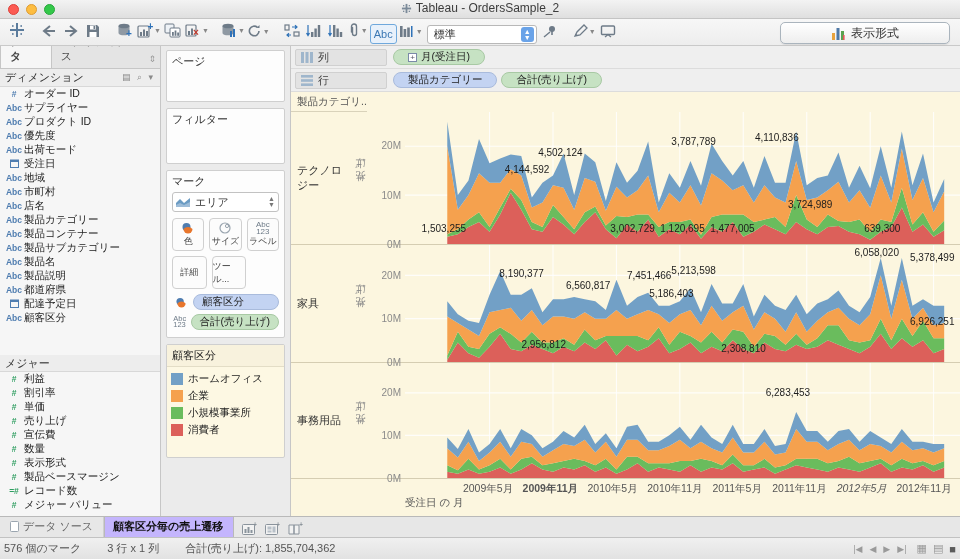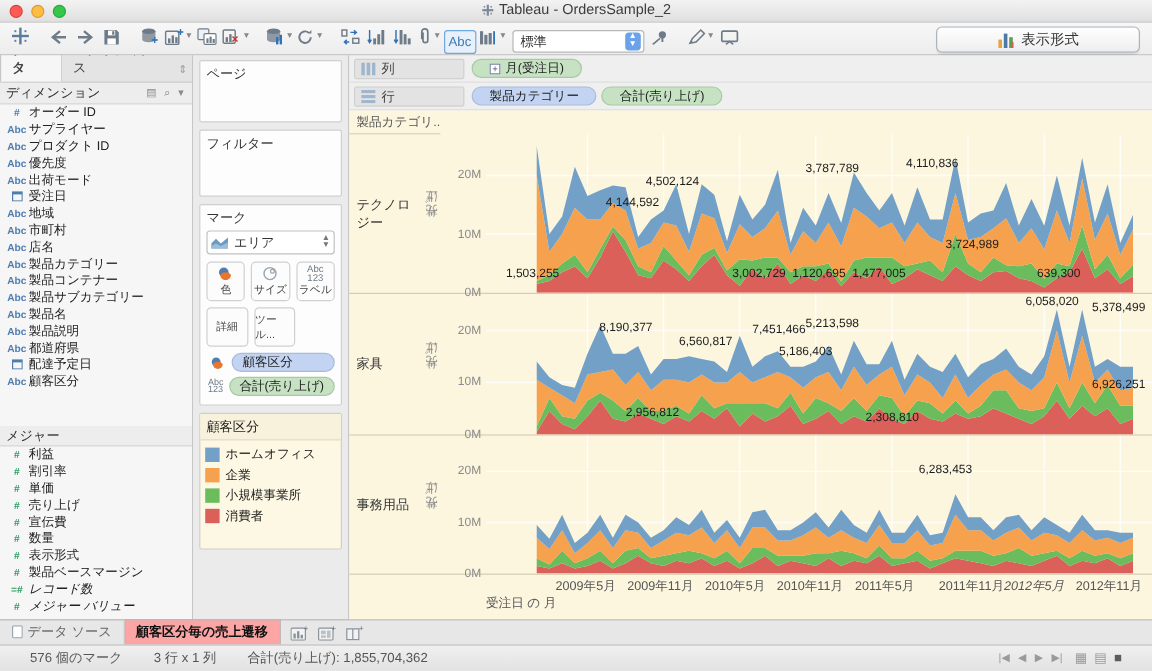--- a/index.html
+++ b/index.html
@@ -47,21 +47,21 @@
   .side-tab.active { background:#f6f6f6; border:1px solid #c6c6c6; border-bottom:none; font-weight:bold; border-top-left-radius:2px; border-top-right-radius:2px; }
   .side-tab-extra { margin-left:auto; color:#999; font-size:9px; padding:4px 4px; }
   .ds-row { height:22px; display:flex; align-items:center; gap:4px; padding:0 5px; border-bottom:1px solid #ddd; background:#fbfbfb; white-space:nowrap; overflow:hidden; }
   .pane-header { height:18px; display:flex; align-items:center; padding:0 5px; color:#333; background:#ededed; border-bottom:1px solid #d8d8d8; }
   .pane-header .hdr-icons { margin-left:auto; color:#8a8a8a; font-size:9px; letter-spacing:2px; }
   .fields { flex:1; overflow:hidden; }
   .field { height:14px; display:flex; align-items:center; padding:0 4px; white-space:nowrap; }
   .ficon { width:20px; flex:0 0 20px; font-size:8.5px; font-weight:bold; text-align:center; }
   .ficon.dim { color:#4f7db0; }
   .ficon.meas { color:#2e9e60; }
-  .field.calc .flabel { font-style:italic; }
+  .field.calc .flabel { }
   .flabel { font-size:10.5px; color:#222; overflow:hidden; text-overflow:ellipsis; }
 
   
   .midpanel { width:130px; flex:0 0 130px; background:#ebebeb; border-right:1px solid #c6c6c6; padding:4px 5px; display:flex; flex-direction:column; gap:6px; }
   .card { background:#fdfdfd; border:1px solid #cfcfcf; border-radius:2px; padding:3px 5px; }
   .card .card-title { color:#333; margin-bottom:2px; }
   .card.pages { height:52px; }
   .card.filters { height:56px; }
   .card.marks { padding-bottom:7px; }
   .mark-select { height:20px; border:1px solid #c2c2c2; border-radius:3px; background:#fff; display:flex; align-items:center; gap:4px; padding:0 3px; margin:3px 0 6px 0; }
@@ -103,26 +103,26 @@
   .plot { flex:1; position:relative; }
   .plot svg { position:absolute; left:0; top:0; width:100%; height:100%; }
   .anno { position:absolute; transform:translate(-50%,-50%); font-size:10px; color:#1d1d1d; white-space:nowrap; }
   .xaxis { height:17px; flex:0 0 17px; position:relative; margin-left:114px; margin-right:10px; }
   .xtick { position:absolute; transform:translateX(-50%); color:#555; font-size:10.5px; top:3px; white-space:nowrap; }
   .xaxis-title { height:16px; flex:0 0 16px; margin-left:114px; text-align:left; color:#555; font-size:10.5px; }
 
   
   .sheettabs { height:21px; flex:0 0 21px; background:#e7e7e7; border-top:1px solid #b9b9b9; display:flex; align-items:flex-end; padding-left:2px; }
   .stab { display:flex; align-items:center; gap:4px; padding:2px 10px 3px 8px; color:#666; font-size:11px; border-right:1px solid #cfcfcf; }
-  .stab.active { background:#fca5a5; border:1px solid #b9b9b9; border-bottom:none; color:#111; font-weight:bold; }
+  .stab.active { background:#c4b5fd; border:1px solid #b9b9b9; border-bottom:none; color:#111; font-weight:bold; }
   .stab-icons { display:flex; align-items:center; gap:8px; padding:0 8px; color:#7b8691; }
 
   
   .statusbar { height:22px; flex:0 0 22px; background:linear-gradient(#f0f0f0,#e2e2e2); border-top:1px solid #c2c2c2;
-    display:flex; align-items:center; padding:0 25px; color:#555; font-size:11px; }
+    display:flex; align-items:center; padding:0 4px; color:#555; font-size:11px; }
   .statusbar .sb-item { margin-right:26px; }
   .sb-right { margin-left:auto; display:flex; align-items:center; gap:10px; color:#9a9a9a; font-size:9px; }
   .sb-nav { display:flex; gap:7px; align-items:center; }
   .sb-views { display:flex; gap:6px; align-items:center; font-size:11px; }
   .sb-views .active-view { color:#5c5c5c; }
 </style>
 </head>
 <body>
 
 <div class="app">
@@ -649,25 +649,25 @@
                   <path d="M45.7,103.1L57.1,108.3L68.6,96.7L80.0,107.4L91.4,103.1L102.9,96.7L114.3,107.4L125.7,96.7L137.1,94.5L148.6,103.1L160.0,101.0L171.4,98.8L182.9,96.7L194.3,98.8L205.7,103.1L217.1,96.7L228.6,107.4L240.0,94.5L251.4,94.5L262.9,101.0L274.3,101.0L285.7,101.0L297.1,98.8L308.6,98.8L320.0,96.7L331.4,98.8L342.9,103.1L354.3,92.4L365.7,103.1L377.1,103.1L388.6,96.7L400.0,105.3L411.4,103.1L422.9,96.7L434.3,96.7L445.7,96.7L457.1,101.0L468.6,98.8L480.0,94.5L491.4,101.0L502.9,98.8L514.3,96.7L525.7,103.1L537.1,96.7L548.6,101.0L560.0,98.8L571.4,103.1L582.9,98.8L582.9,105.3L571.4,109.6L560.0,103.1L548.6,107.4L537.1,105.3L525.7,109.6L514.3,101.0L502.9,105.3L491.4,109.6L480.0,107.4L468.6,105.3L457.1,109.6L445.7,107.4L434.3,105.3L422.9,103.1L411.4,107.4L400.0,111.7L388.6,105.3L377.1,107.4L365.7,109.6L354.3,101.0L342.9,107.4L331.4,105.3L320.0,109.6L308.6,103.1L297.1,109.6L285.7,107.4L274.3,105.3L262.9,109.6L251.4,101.0L240.0,107.4L228.6,111.7L217.1,105.3L205.7,109.6L194.3,103.1L182.9,107.4L171.4,105.3L160.0,109.6L148.6,107.4L137.1,101.0L125.7,107.4L114.3,111.7L102.9,105.3L91.4,109.6L80.0,111.7L68.6,107.4L57.1,111.7L45.7,109.6Z" fill="#6abc5d"></path>
                   <path d="M45.7,85.9L57.1,95.4L68.6,79.5L80.0,98.8L91.4,90.2L102.9,79.5L114.3,94.5L125.7,79.5L137.1,81.6L148.6,94.5L160.0,88.1L171.4,81.6L182.9,83.8L194.3,77.3L205.7,90.2L217.1,79.5L228.6,94.5L240.0,77.3L251.4,77.3L262.9,88.1L274.3,88.1L285.7,83.8L297.1,77.3L308.6,85.9L320.0,79.5L331.4,85.9L342.9,90.2L354.3,75.2L365.7,90.2L377.1,90.2L388.6,79.5L400.0,92.4L411.4,90.2L422.9,66.6L434.3,79.5L445.7,79.5L457.1,88.1L468.6,81.6L480.0,77.3L491.4,88.1L502.9,81.6L514.3,83.8L525.7,90.2L537.1,79.5L548.6,88.1L560.0,85.9L571.4,90.2L582.9,85.9L582.9,98.8L571.4,103.1L560.0,98.8L548.6,101.0L537.1,96.7L525.7,103.1L514.3,96.7L502.9,98.8L491.4,101.0L480.0,94.5L468.6,98.8L457.1,101.0L445.7,96.7L434.3,96.7L422.9,96.7L411.4,103.1L400.0,105.3L388.6,96.7L377.1,103.1L365.7,103.1L354.3,92.4L342.9,103.1L331.4,98.8L320.0,96.7L308.6,98.8L297.1,98.8L285.7,101.0L274.3,101.0L262.9,101.0L251.4,94.5L240.0,94.5L228.6,107.4L217.1,96.7L205.7,103.1L194.3,98.8L182.9,96.7L171.4,98.8L160.0,101.0L148.6,103.1L137.1,94.5L125.7,96.7L114.3,107.4L102.9,96.7L91.4,103.1L80.0,107.4L68.6,96.7L57.1,108.3L45.7,103.1Z" fill="#f5a14e"></path>
                   <path d="M45.7,75.2L57.1,86.8L68.6,66.6L80.0,90.2L91.4,81.6L102.9,66.6L114.3,85.9L125.7,66.6L137.1,73.0L148.6,85.9L160.0,79.5L171.4,68.7L182.9,75.2L194.3,62.3L205.7,81.6L217.1,70.9L228.6,85.9L240.0,64.4L251.4,62.3L262.9,79.5L274.3,79.5L285.7,73.0L297.1,64.4L308.6,77.3L320.0,62.3L331.4,75.2L342.9,81.6L354.3,62.3L365.7,81.6L377.1,81.6L388.6,66.6L400.0,83.8L411.4,81.6L422.9,49.4L434.3,68.7L445.7,68.7L457.1,79.5L468.6,68.7L480.0,66.6L491.4,79.5L502.9,68.7L514.3,75.2L525.7,81.6L537.1,66.6L548.6,79.5L560.0,79.5L571.4,81.6L582.9,81.6L582.9,85.9L571.4,90.2L560.0,85.9L548.6,88.1L537.1,79.5L525.7,90.2L514.3,83.8L502.9,81.6L491.4,88.1L480.0,77.3L468.6,81.6L457.1,88.1L445.7,79.5L434.3,79.5L422.9,66.6L411.4,90.2L400.0,92.4L388.6,79.5L377.1,90.2L365.7,90.2L354.3,75.2L342.9,90.2L331.4,85.9L320.0,79.5L308.6,85.9L297.1,77.3L285.7,83.8L274.3,88.1L262.9,88.1L251.4,77.3L240.0,77.3L228.6,94.5L217.1,79.5L205.7,90.2L194.3,77.3L182.9,83.8L171.4,81.6L160.0,88.1L148.6,94.5L137.1,81.6L125.7,79.5L114.3,94.5L102.9,79.5L91.4,90.2L80.0,98.8L68.6,79.5L57.1,95.4L45.7,85.9Z" fill="#72a0c6"></path>
                 </svg>
                 <span class="anno" style="left:69%;top:25%">6,283,453</span>
               </div>
             </div>
           </div>
         <div class="xaxis" id="xaxis">
             <span class="xtick" style="left: 15.2381%;">2009年5月</span>
-            <span class="xtick" style="left: 26.6667%;">2009年11月</span>
+            <span class="xtick" style="left: 26.6667%; font-weight: bold;">2009年11月</span>
             <span class="xtick" style="left: 38.0952%;">2010年5月</span>
             <span class="xtick" style="left: 49.5238%;">2010年11月</span>
             <span class="xtick" style="left: 60.9524%;">2011年5月</span>
-            <span class="xtick" style="left: 72.381%; margin-left: 10px;">2011年11月</span>
+            <span class="xtick" style="left: 72.381%;">2011年11月</span>
             <span class="xtick" style="left: 83.8095%; font-style: italic;">2012年5月</span>
             <span class="xtick" style="left: 95.2381%;">2012年11月</span>
           </div>
         <div class="xaxis-title">受注日 の 月</div>
       </div>
     </div>
   </div>
 
   <div class="sheettabs">
     <div class="stab">

